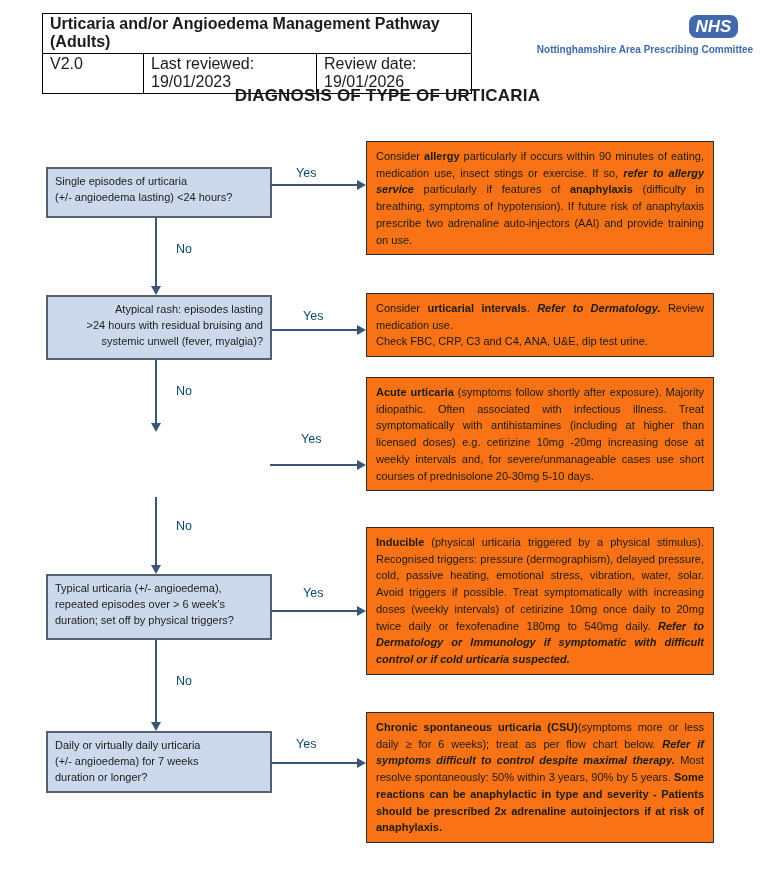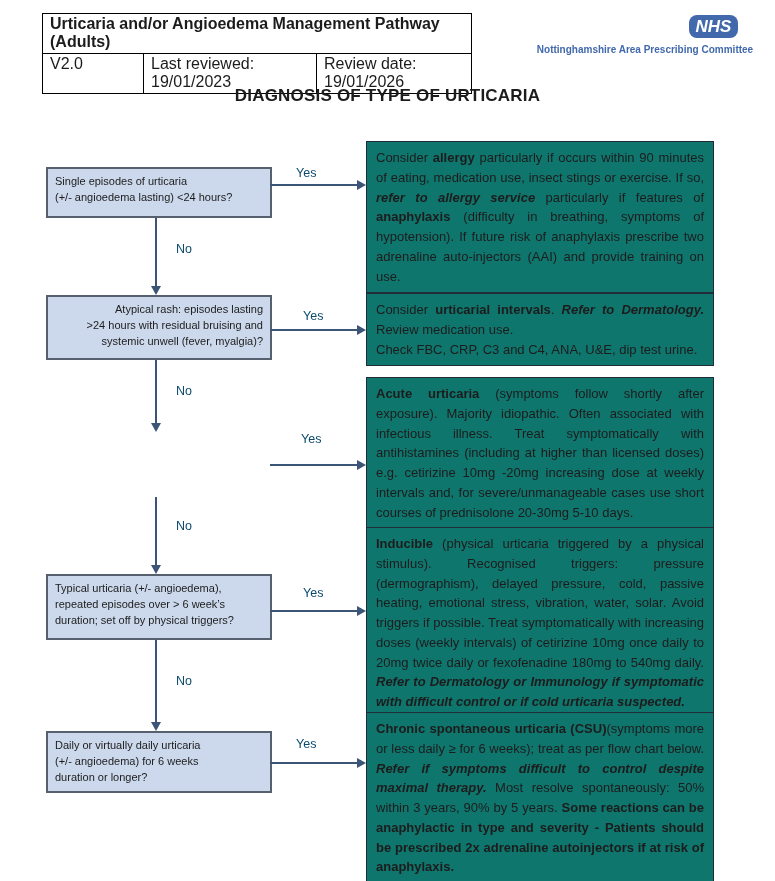--- a/index.html
+++ b/index.html
@@ -30,22 +30,22 @@
     font-weight:bold; font-size:17px; letter-spacing:.2px;
   }
   
   .qbox {
     position:absolute; left:46px; width:226px; box-sizing:border-box;
     background:#ccd9ec; border:2px solid #57606f;
     padding:5px 7px; font-size:11px; line-height:1.45; white-space:pre-line;
   }
   .abox {
     position:absolute; left:366px; width:348px; box-sizing:border-box;
-    background:#0f766e; border:1.5px solid #222b38;
-    padding:6px 9px; font-size:13px; line-height:1.52;
+    background:#f97316; border:1.5px solid #222b38;
+    padding:6px 9px; font-size:11px; line-height:1.52;
     text-align:justify; white-space:pre-line;
   }
   .yn { position:absolute; font-size:12.5px; color:#0c4a6e; }
   .hline { position:absolute; height:2px; background:#3a5575; }
   .vline { position:absolute; width:2px; background:#3a5575; }
   .arr-r {
     position:absolute; width:0; height:0;
     border-top:5px solid transparent; border-bottom:5px solid transparent;
     border-left:9px solid #3a5575;
   }
@@ -114,20 +114,20 @@
 duration; set off by physical triggers?</div>
   <div class="abox" style="top:527px;"><span style="font-weight: bold;">Inducible</span><span> (physical urticaria triggered by a physical stimulus). Recognised triggers: pressure (dermographism), delayed pressure, cold, passive heating, emotional stress, vibration, water, solar. Avoid triggers if possible. Treat symptomatically with increasing doses (weekly intervals) of cetirizine 10mg once daily to 20mg twice daily or fexofenadine 180mg to 540mg daily.  </span><span style="font-weight: bold; font-style: italic;">Refer to Dermatology or Immunology if symptomatic with difficult control or if cold urticaria suspected.</span></div>
   <div class="yn" style="left:303px; top:586px;">Yes</div>
   <div class="hline" style="left:270px; top:610px; width:87px;"></div>
   <div class="arr-r" style="left:357px; top:606px;"></div>
   <div class="vline" style="left:155px; top:640px; height:82px;"></div>
   <div class="arr-d" style="left:151px; top:722px;"></div>
   <div class="yn" style="left:176px; top:674px;">No</div>
 
   <div class="qbox" style="top:731px; min-height:60px;">Daily or virtually daily urticaria
-(+/- angioedema) for 6 weeks
+(+/- angioedema) for 7 weeks
 duration or longer?</div>
   <div class="abox" style="top:712px;"><span style="font-weight: bold;">Chronic spontaneous urticaria (CSU)</span><span>(symptoms more or less daily ≥ for 6 weeks); treat as per flow chart below. </span><span style="font-weight: bold; font-style: italic;">Refer if symptoms difficult to control despite maximal therapy.</span><span> Most resolve spontaneously: 50% within 3 years, 90% by 5 years.  </span><span style="font-weight: bold;">Some reactions can be anaphylactic in type and severity - Patients should be prescribed 2x adrenaline autoinjectors if at risk of anaphylaxis.</span></div>
   <div class="yn" style="left:296px; top:737px;">Yes</div>
   <div class="hline" style="left:270px; top:762px; width:87px;"></div>
   <div class="arr-r" style="left:357px; top:758px;"></div>
 
 </div>
 
 </body></html>

